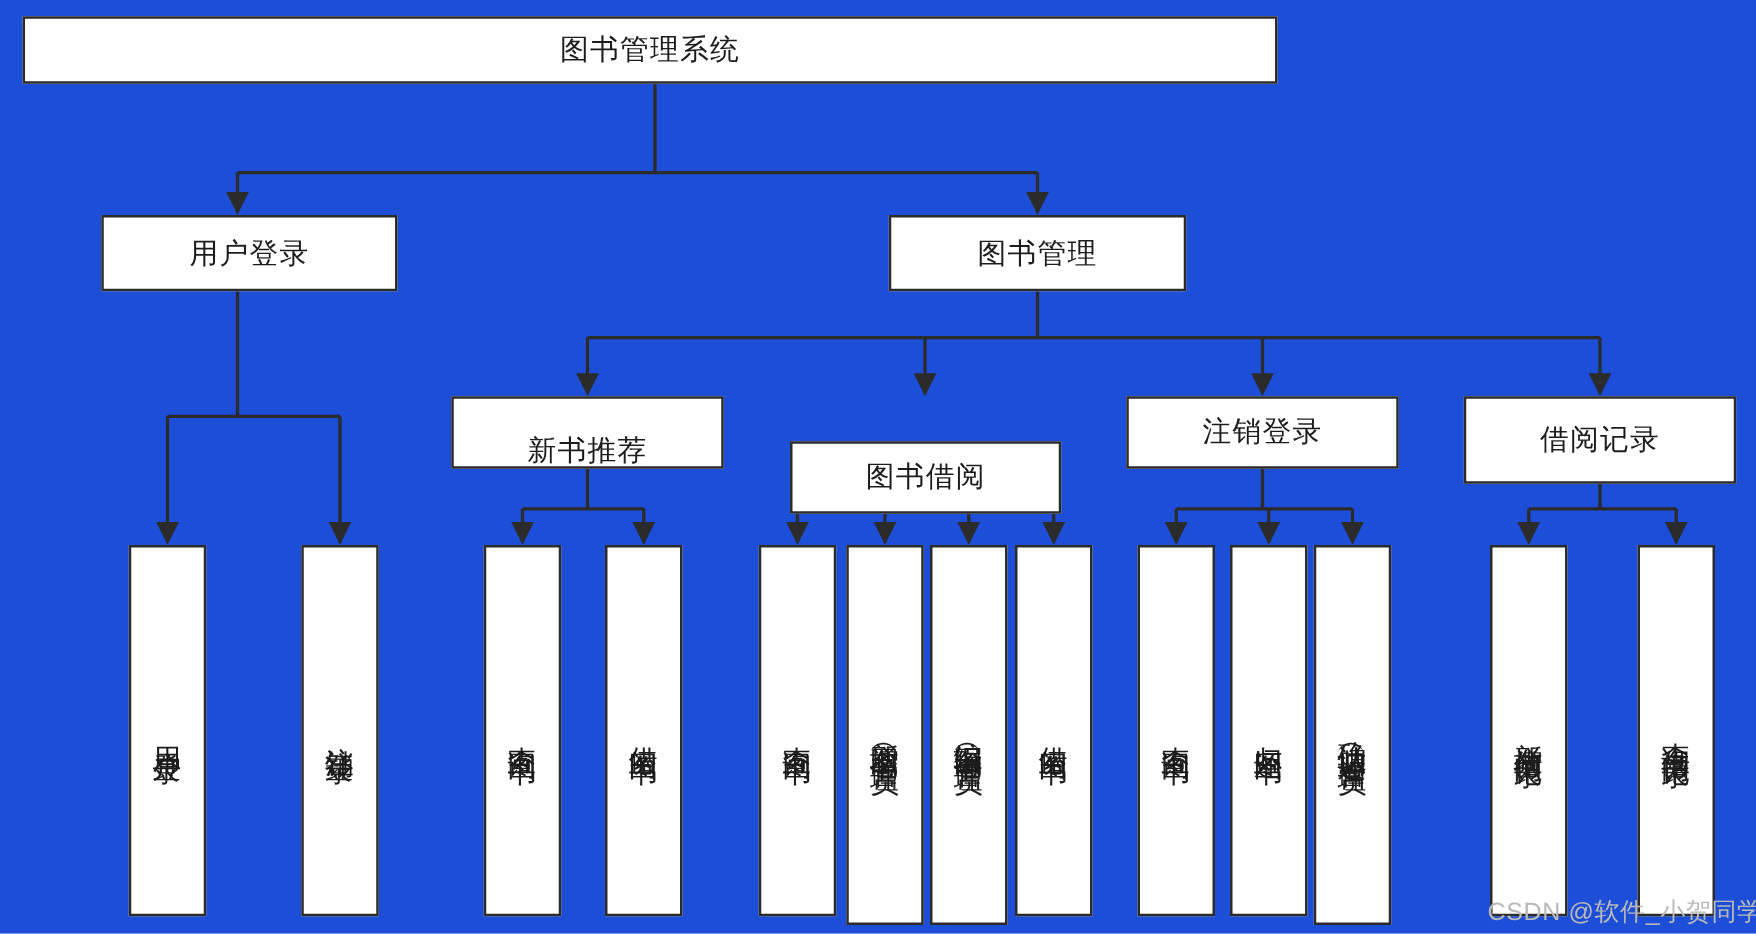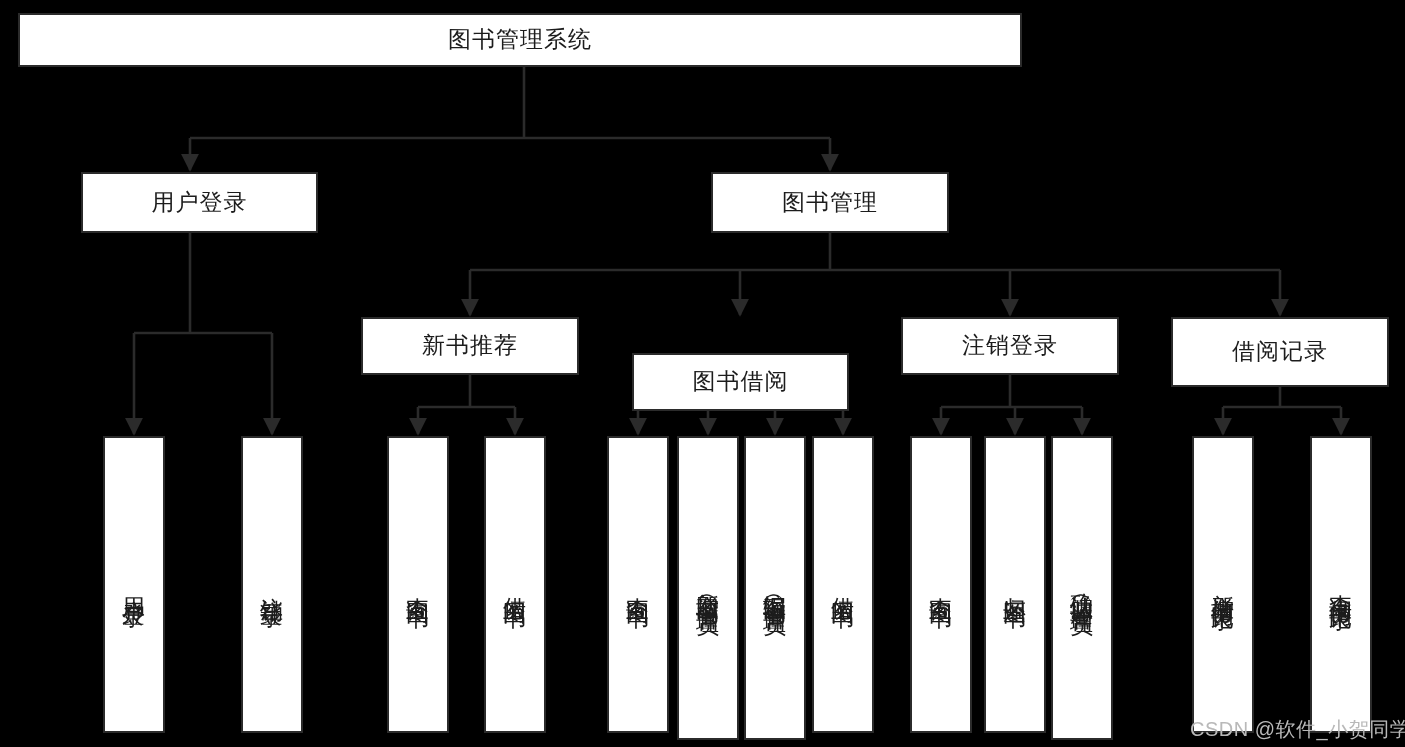--- a/index.html
+++ b/index.html
@@ -7,21 +7,21 @@
     padding: 0;
     background: #ffffff;
   }
   body {
     font-family: "Liberation Sans", "DejaVu Sans", sans-serif;
   }
   #canvas {
     position: relative;
     width: 1405px;
     height: 747px;
-    background: #000000;
+    background: #1d4ed8;
     overflow: hidden;
   }
   #edges {
     position: absolute;
     left: 0;
     top: 0;
     width: 1405px;
     height: 747px;
     pointer-events: none;
   }
@@ -114,21 +114,21 @@
     </div>
 
   <div class="node horiz" style="left: 81px; top: 172px; width: 237px; height: 61px;">
       <span>用户登录</span>
     </div>
 
   <div class="node horiz" style="left: 711px; top: 172px; width: 238px; height: 61px;">
       <span>图书管理</span>
     </div>
 
-  <div class="node horiz" style="left: 361px; top: 317px; width: 218px; height: 58px;">
+  <div class="node horiz" style="left: 361px; top: 317px; width: 218px; height: 58px; align-items: flex-end;">
       <span>新书推荐</span>
     </div>
 
   <div class="node horiz" style="left: 632px; top: 317px; width: 217px; height: 58px; margin-top: 36px;">
       <span>图书借阅</span>
     </div>
 
   <div class="node horiz" style="left: 901px; top: 317px; width: 218px; height: 58px;">
       <span>注销登录</span>
     </div>

